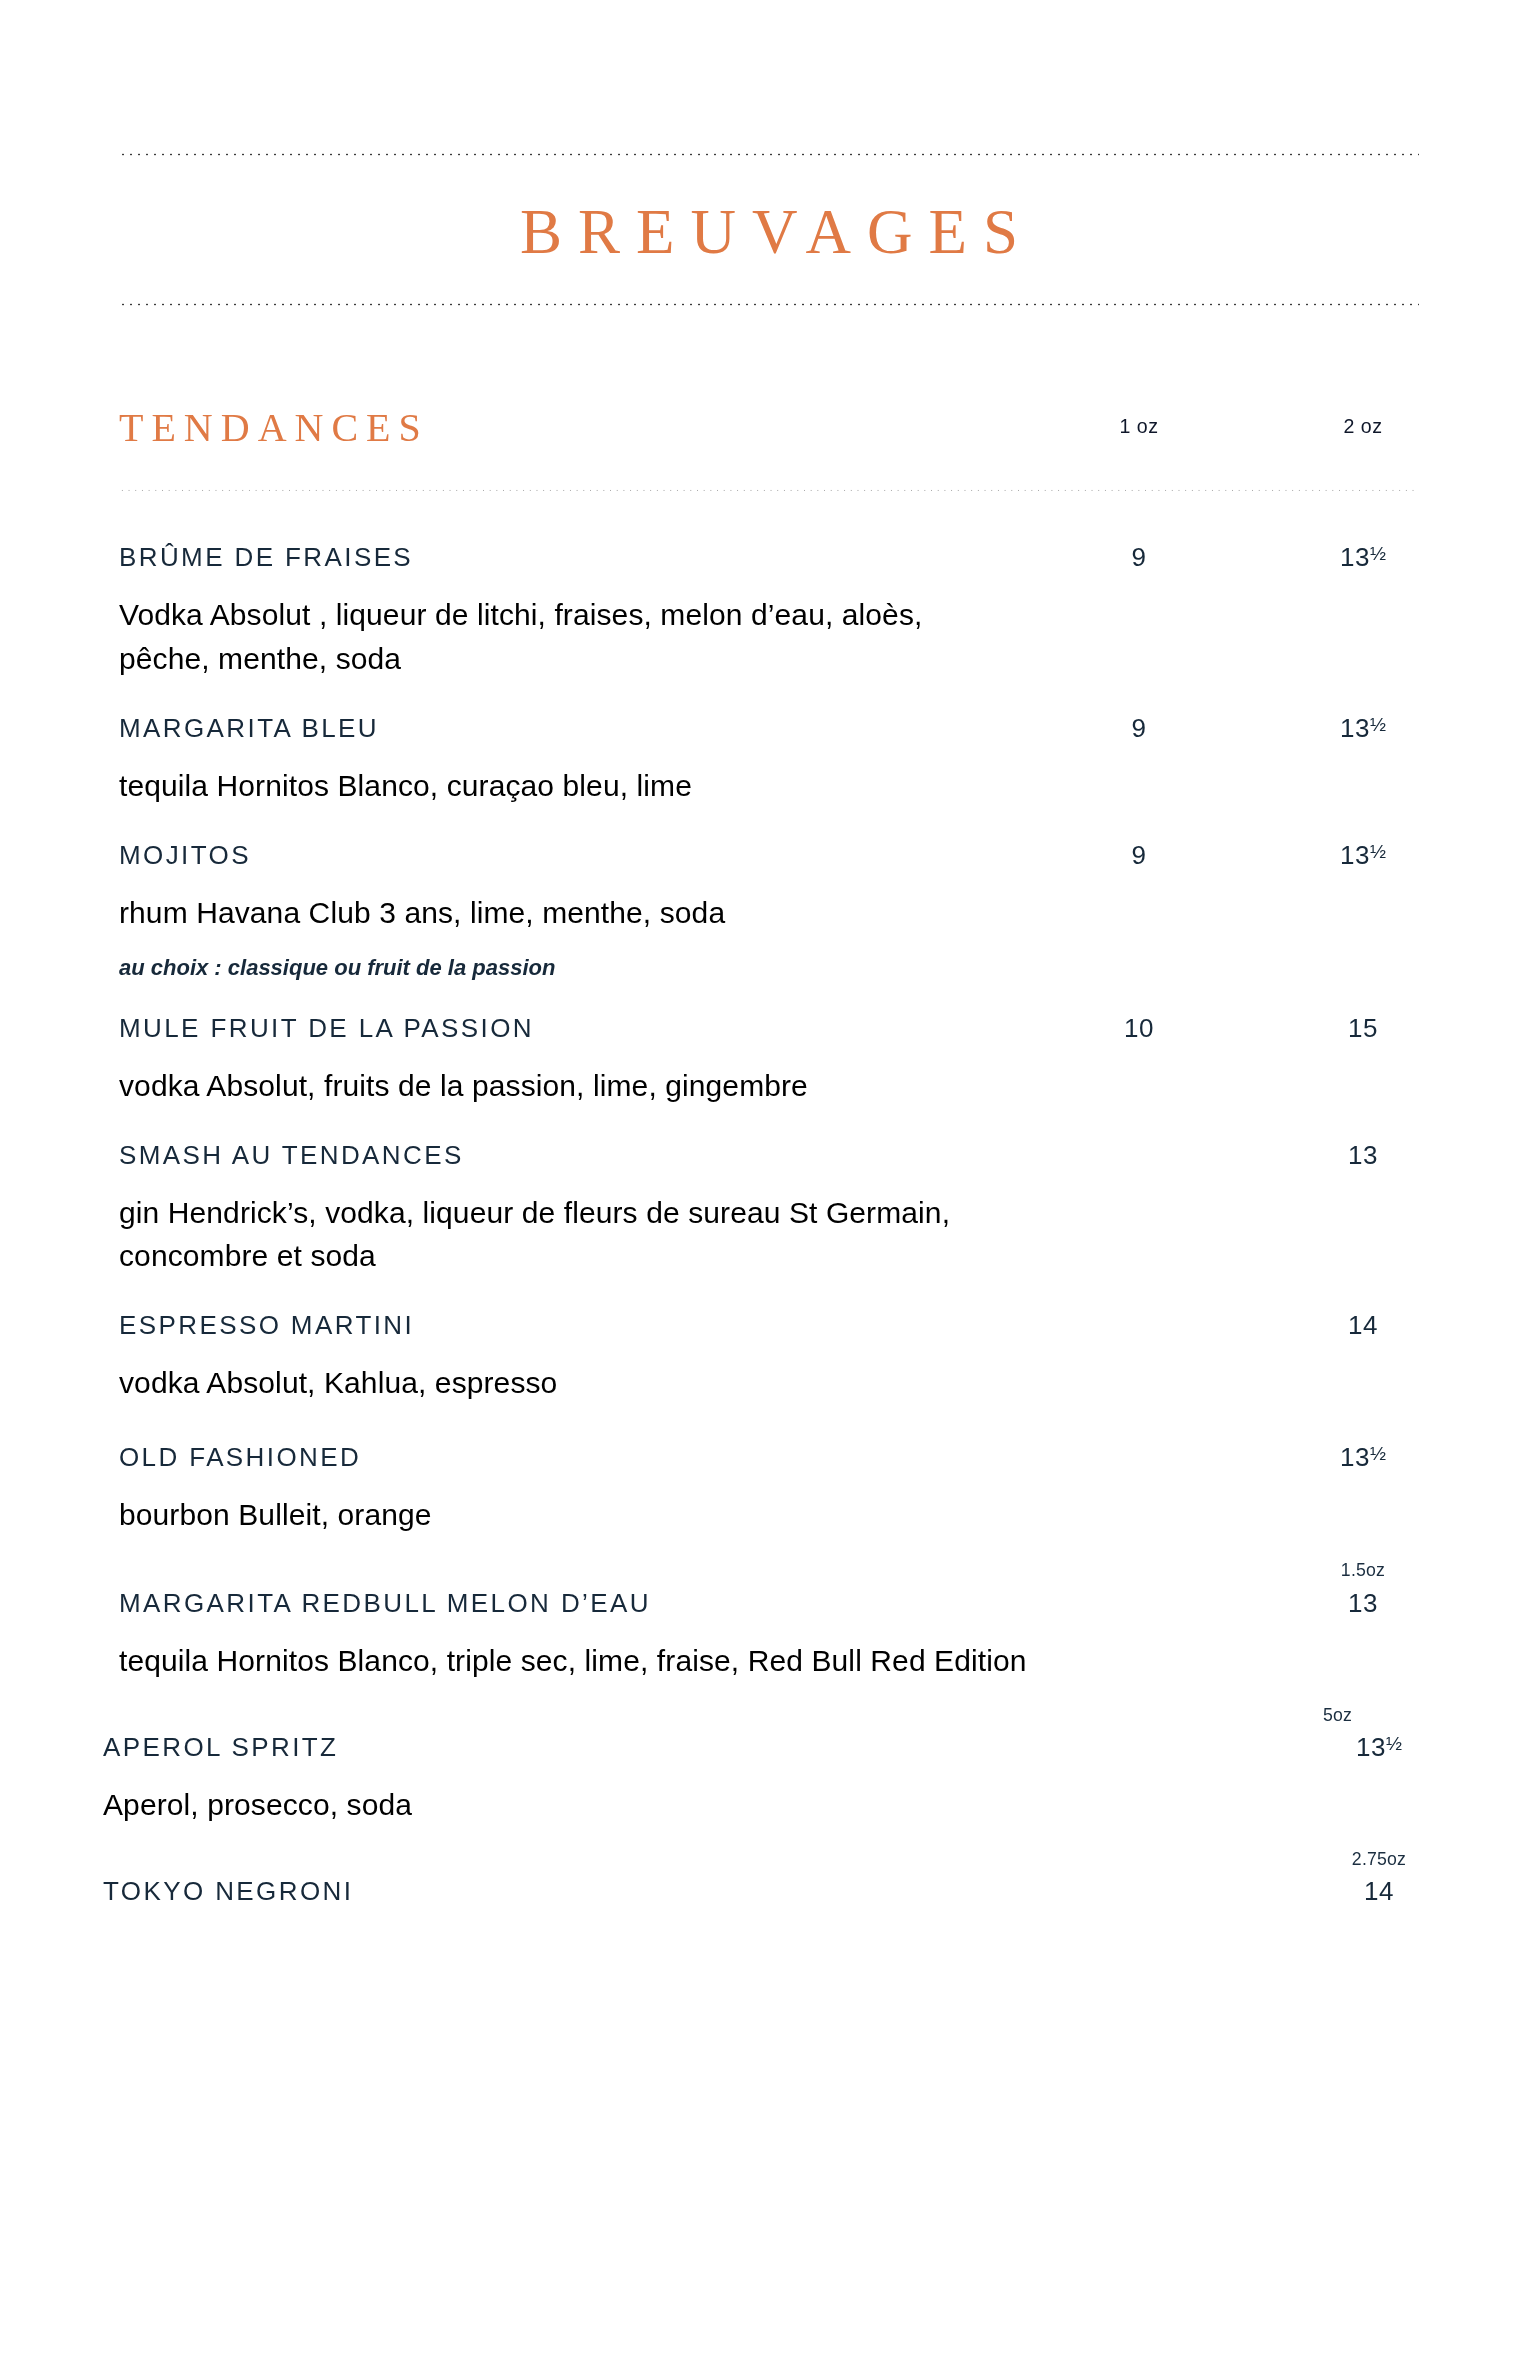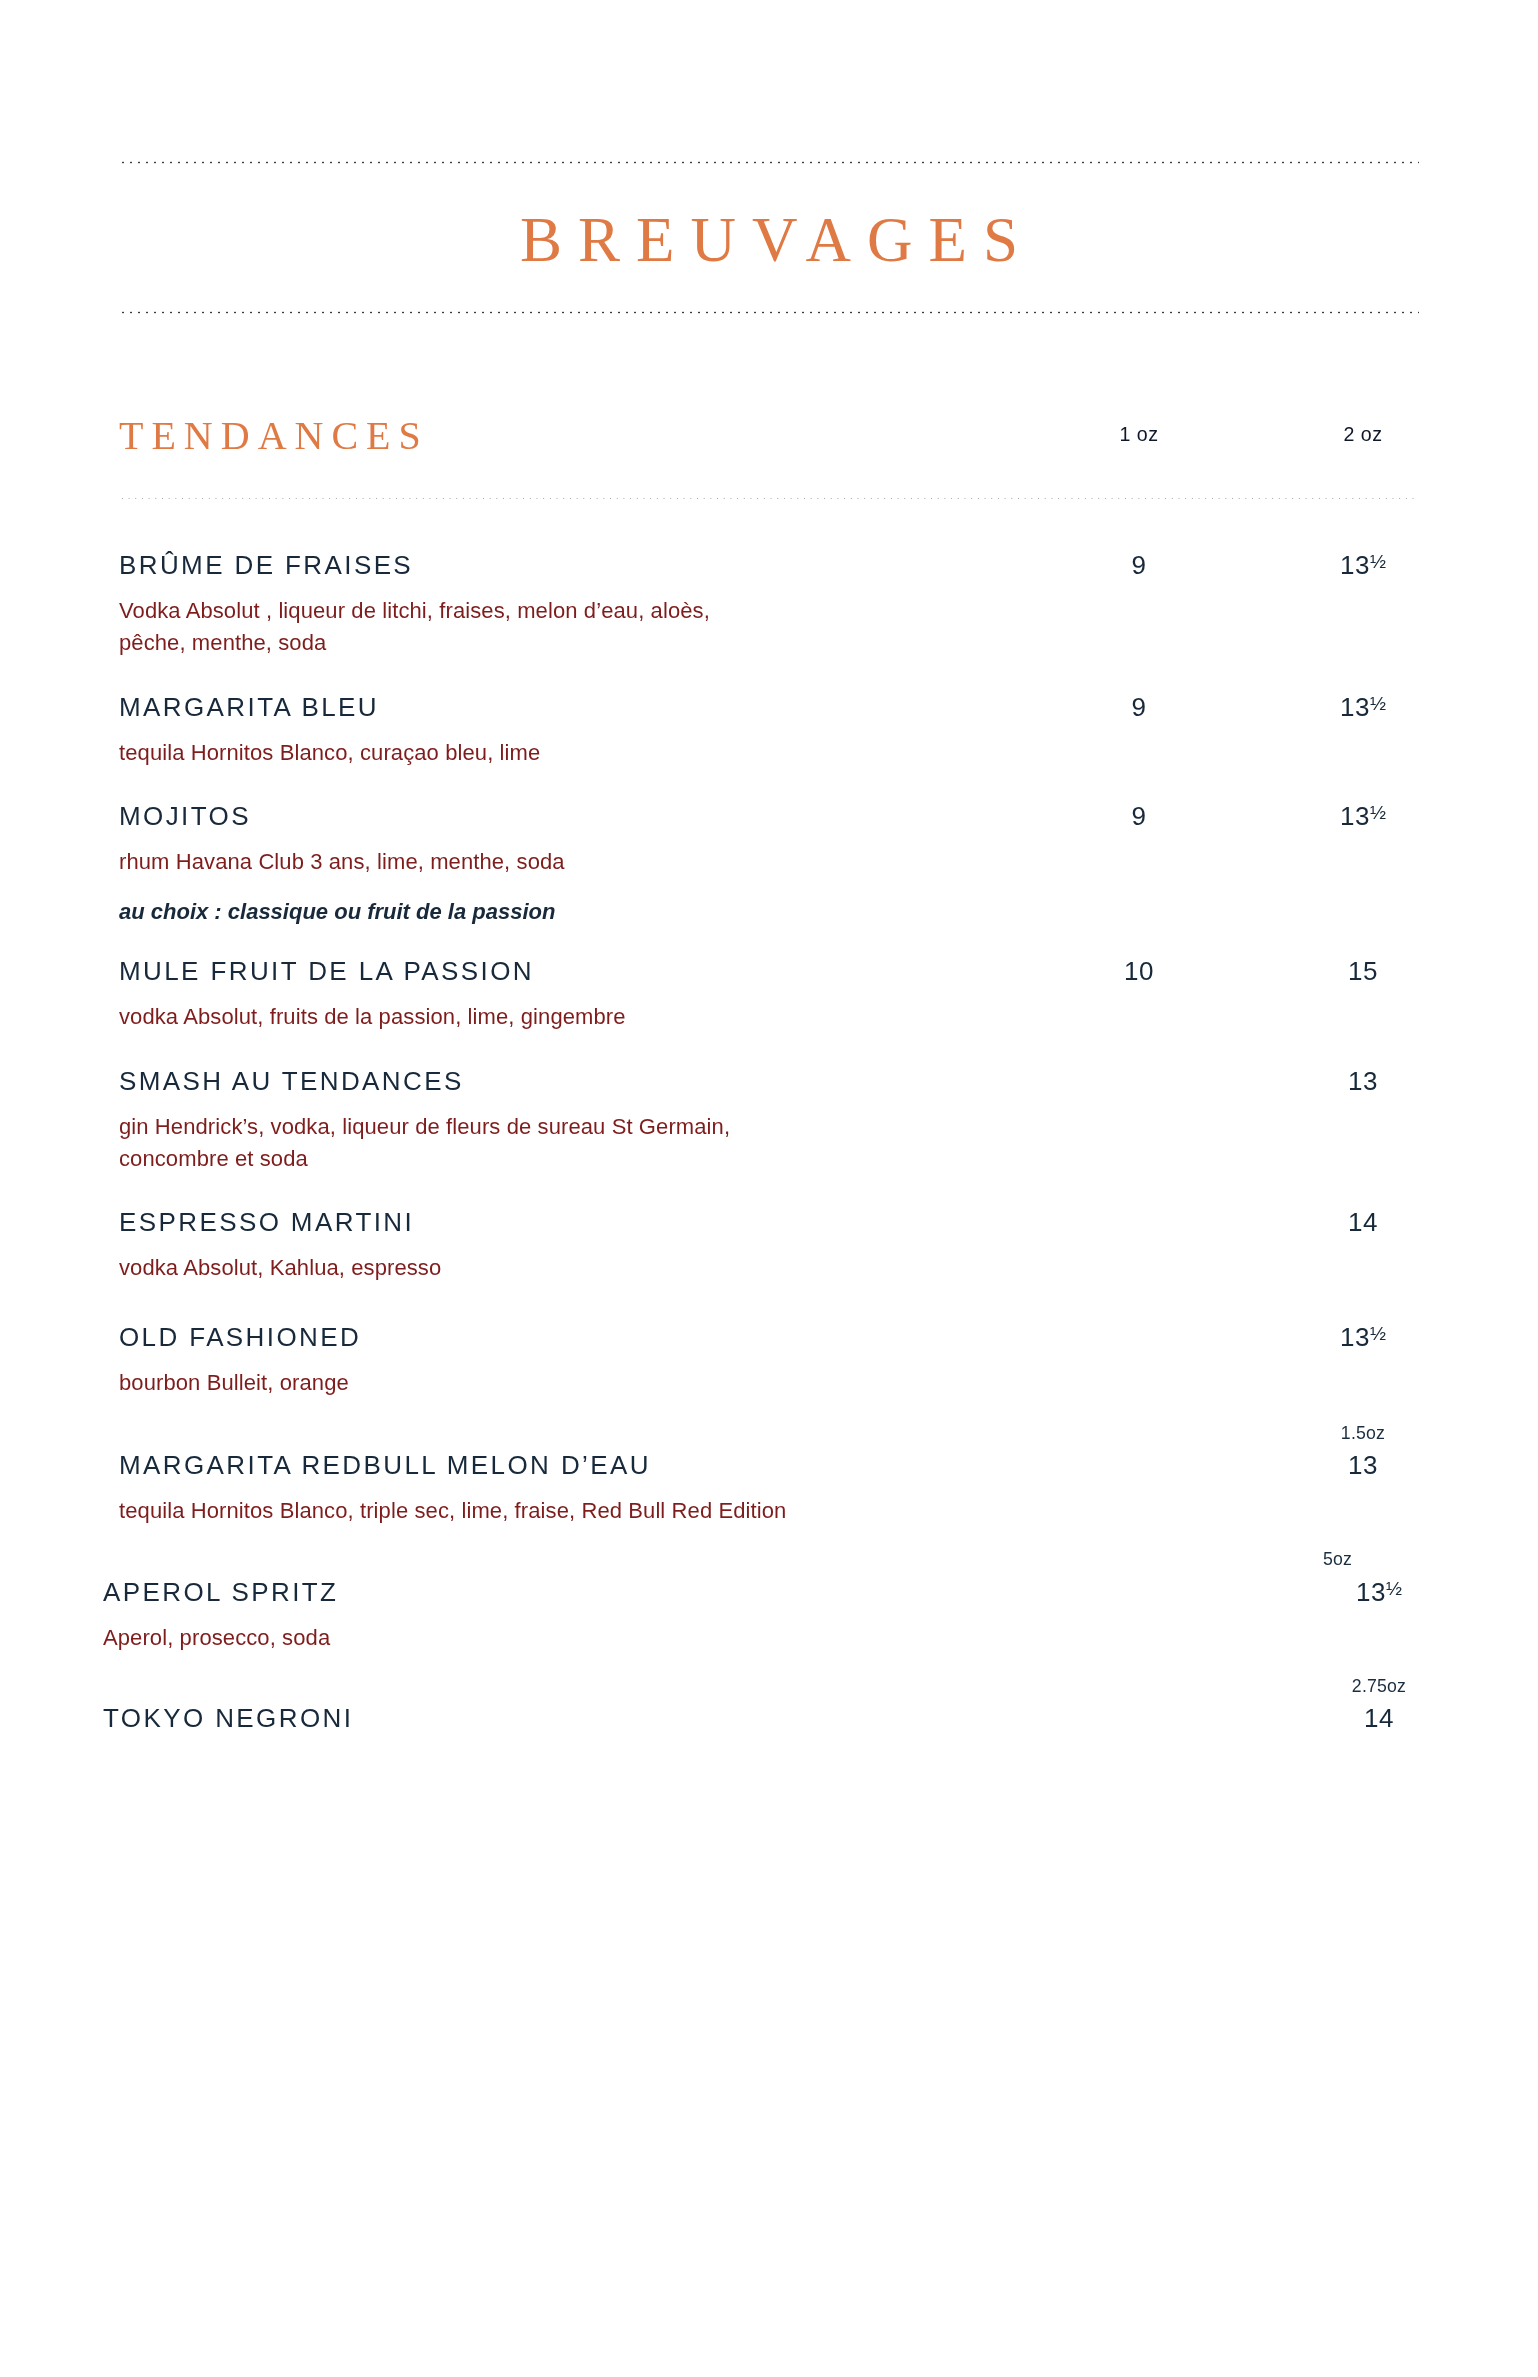--- a/index.html
+++ b/index.html
@@ -14,21 +14,21 @@
     color: #1b2e40;
     -webkit-font-smoothing: antialiased;
     overflow: hidden;
   }
 
   .page {
     position: relative;
     width: 1538px;
     height: 2377px;
     box-sizing: border-box;
-    padding: 16px 119px;
+    padding: 8px 119px;
   }
 
   
   .dotrule {
     height: 2.8px;
     width: 100%;
     background-image: radial-gradient(circle, #3b3b3b 0.8px, rgba(0,0,0,0) 1px);
     background-size: 8px 2.8px;
     background-repeat: repeat-x;
     background-position: 0 50%;
@@ -112,25 +112,25 @@
   .item-name {
     font-size: 26px;
     letter-spacing: 2.4px;
     font-weight: 400;
     color: #17293a;
     line-height: 1.08;
     display: inline-block;
     max-width: 979px;
   }
   .item-desc {
-    font-size: 22px;
+    font-size: 30px;
     letter-spacing: 0.1px;
-    color: #7f1d1d;
+    color: #000000;
     line-height: 1.44;
-    margin-top: 7px;
+    margin-top: 13px;
     max-width: 988px;
     font-weight: 400;
   }
   .item-note {
     font-size: 22px;
     font-style: italic;
     font-weight: bold;
     color: #17293a;
     line-height: 1.4;
     margin-top: 18.6px;

